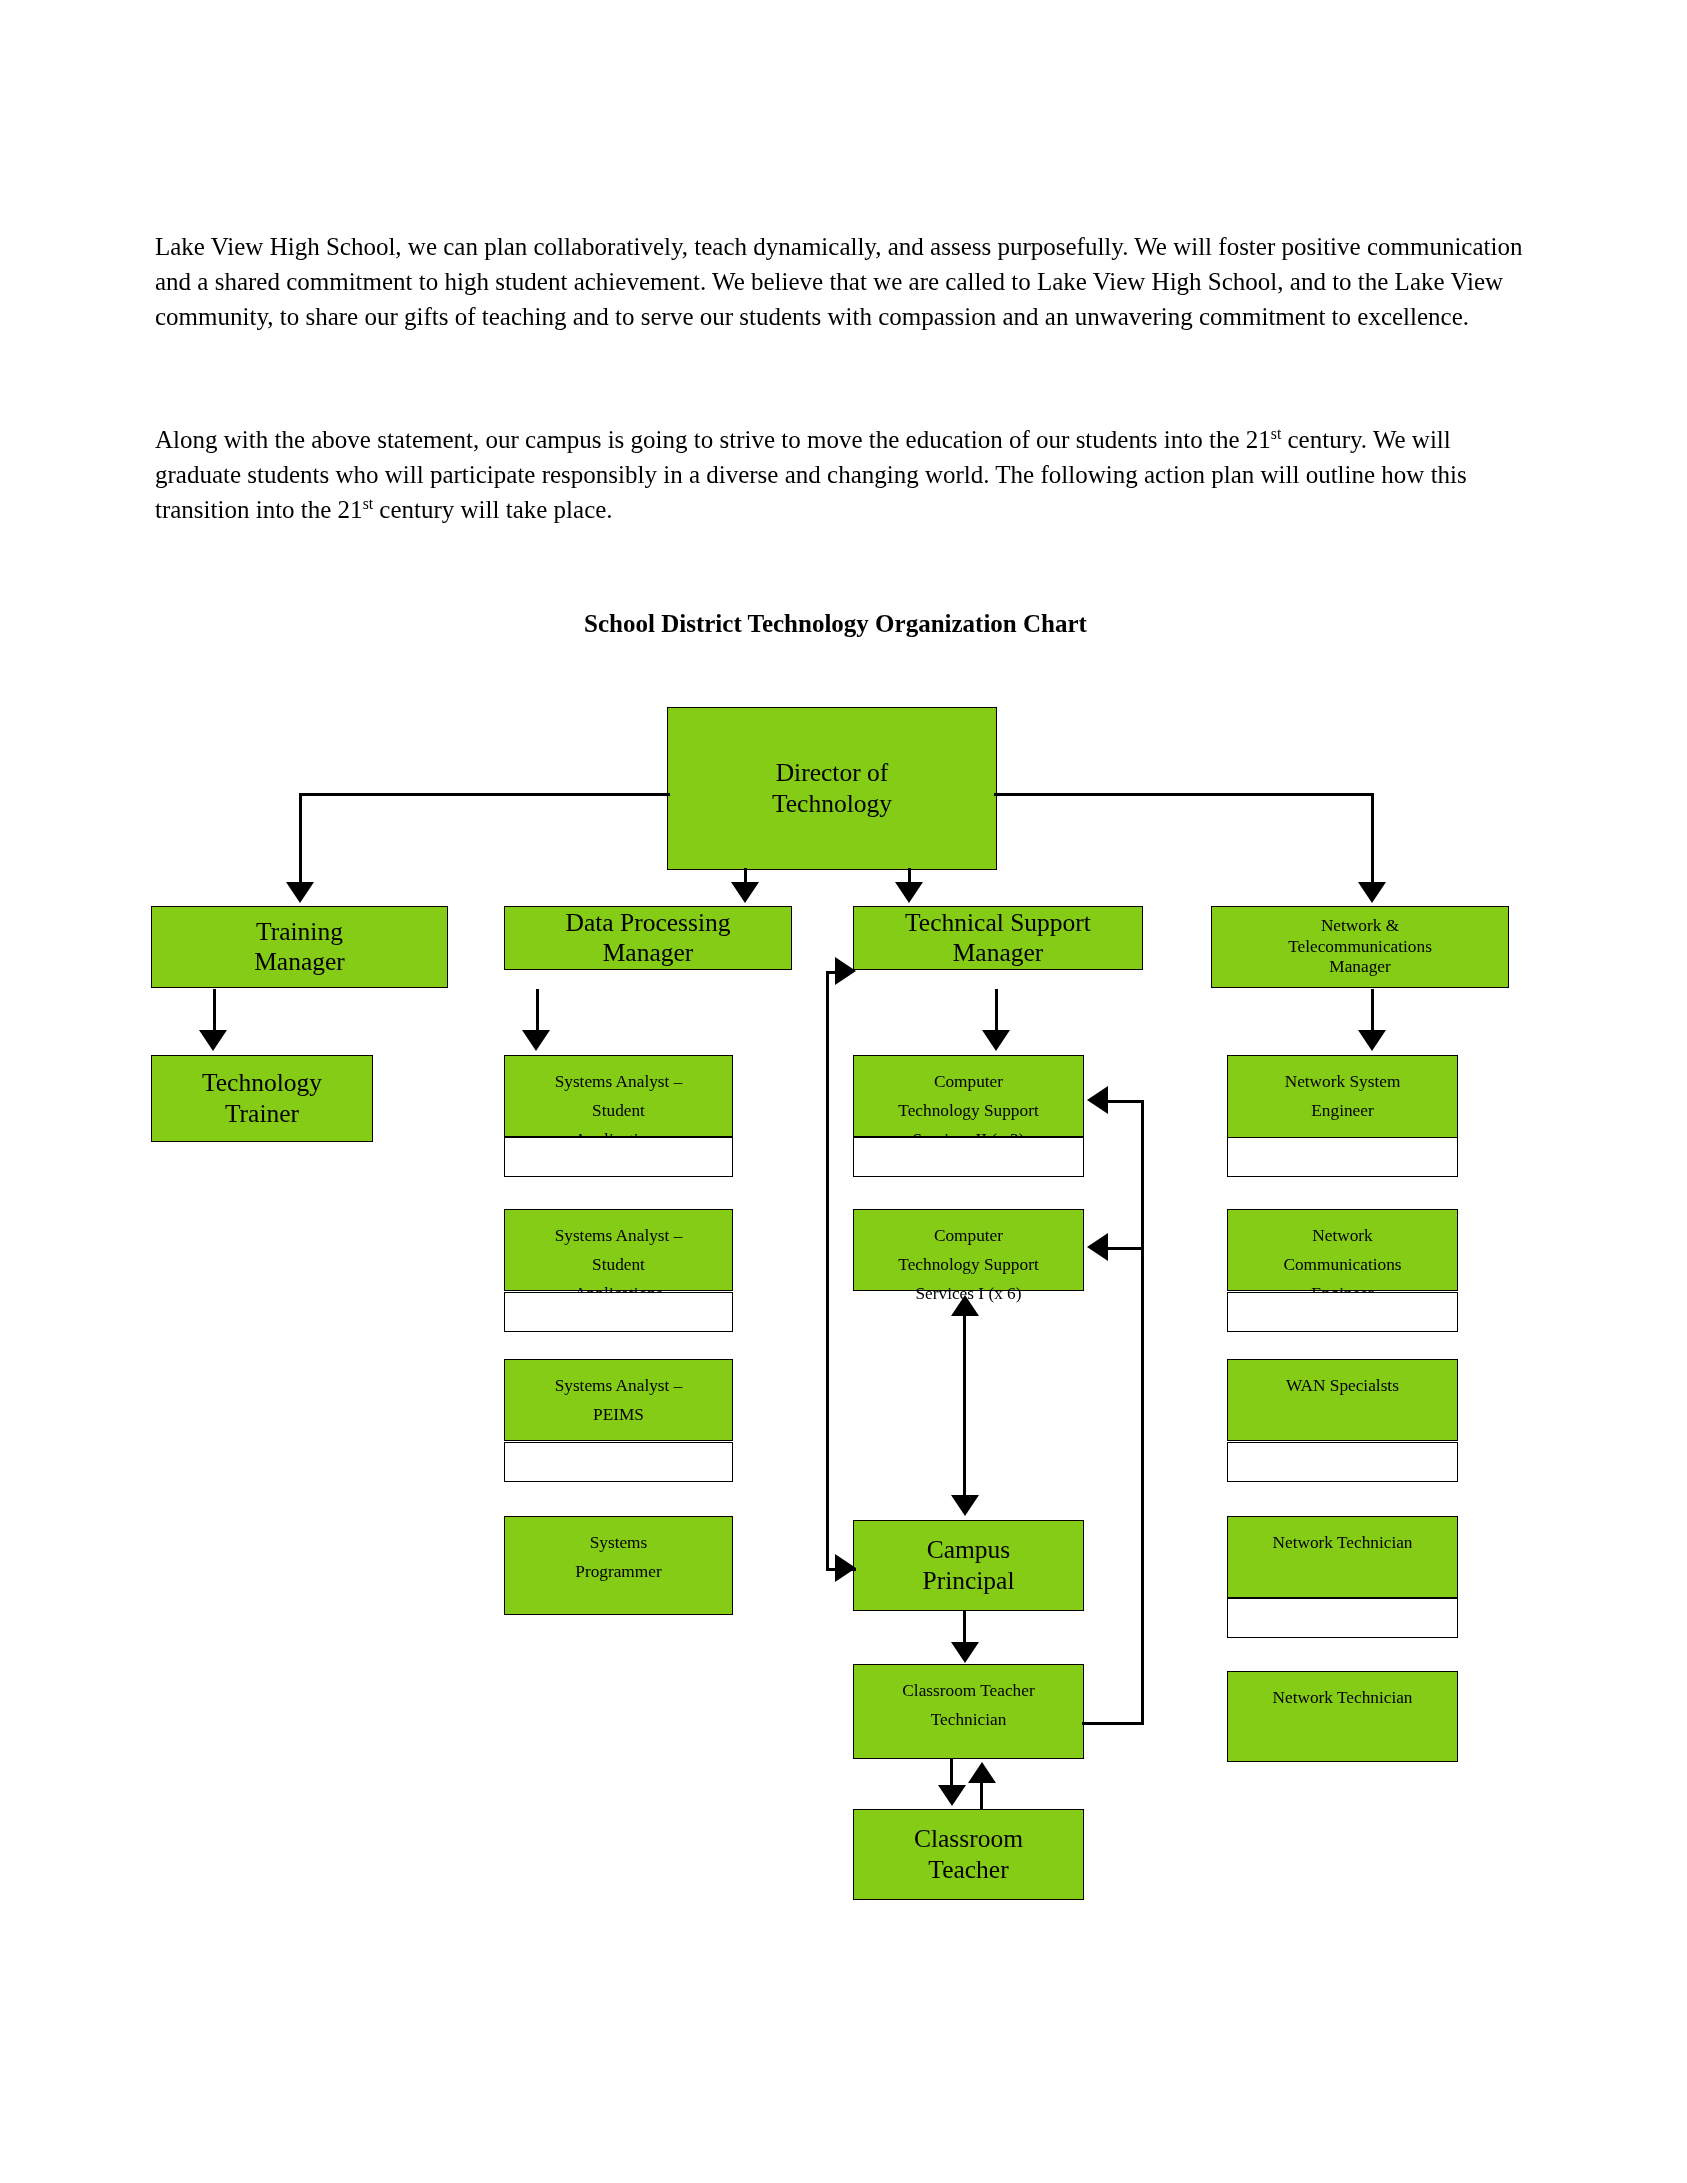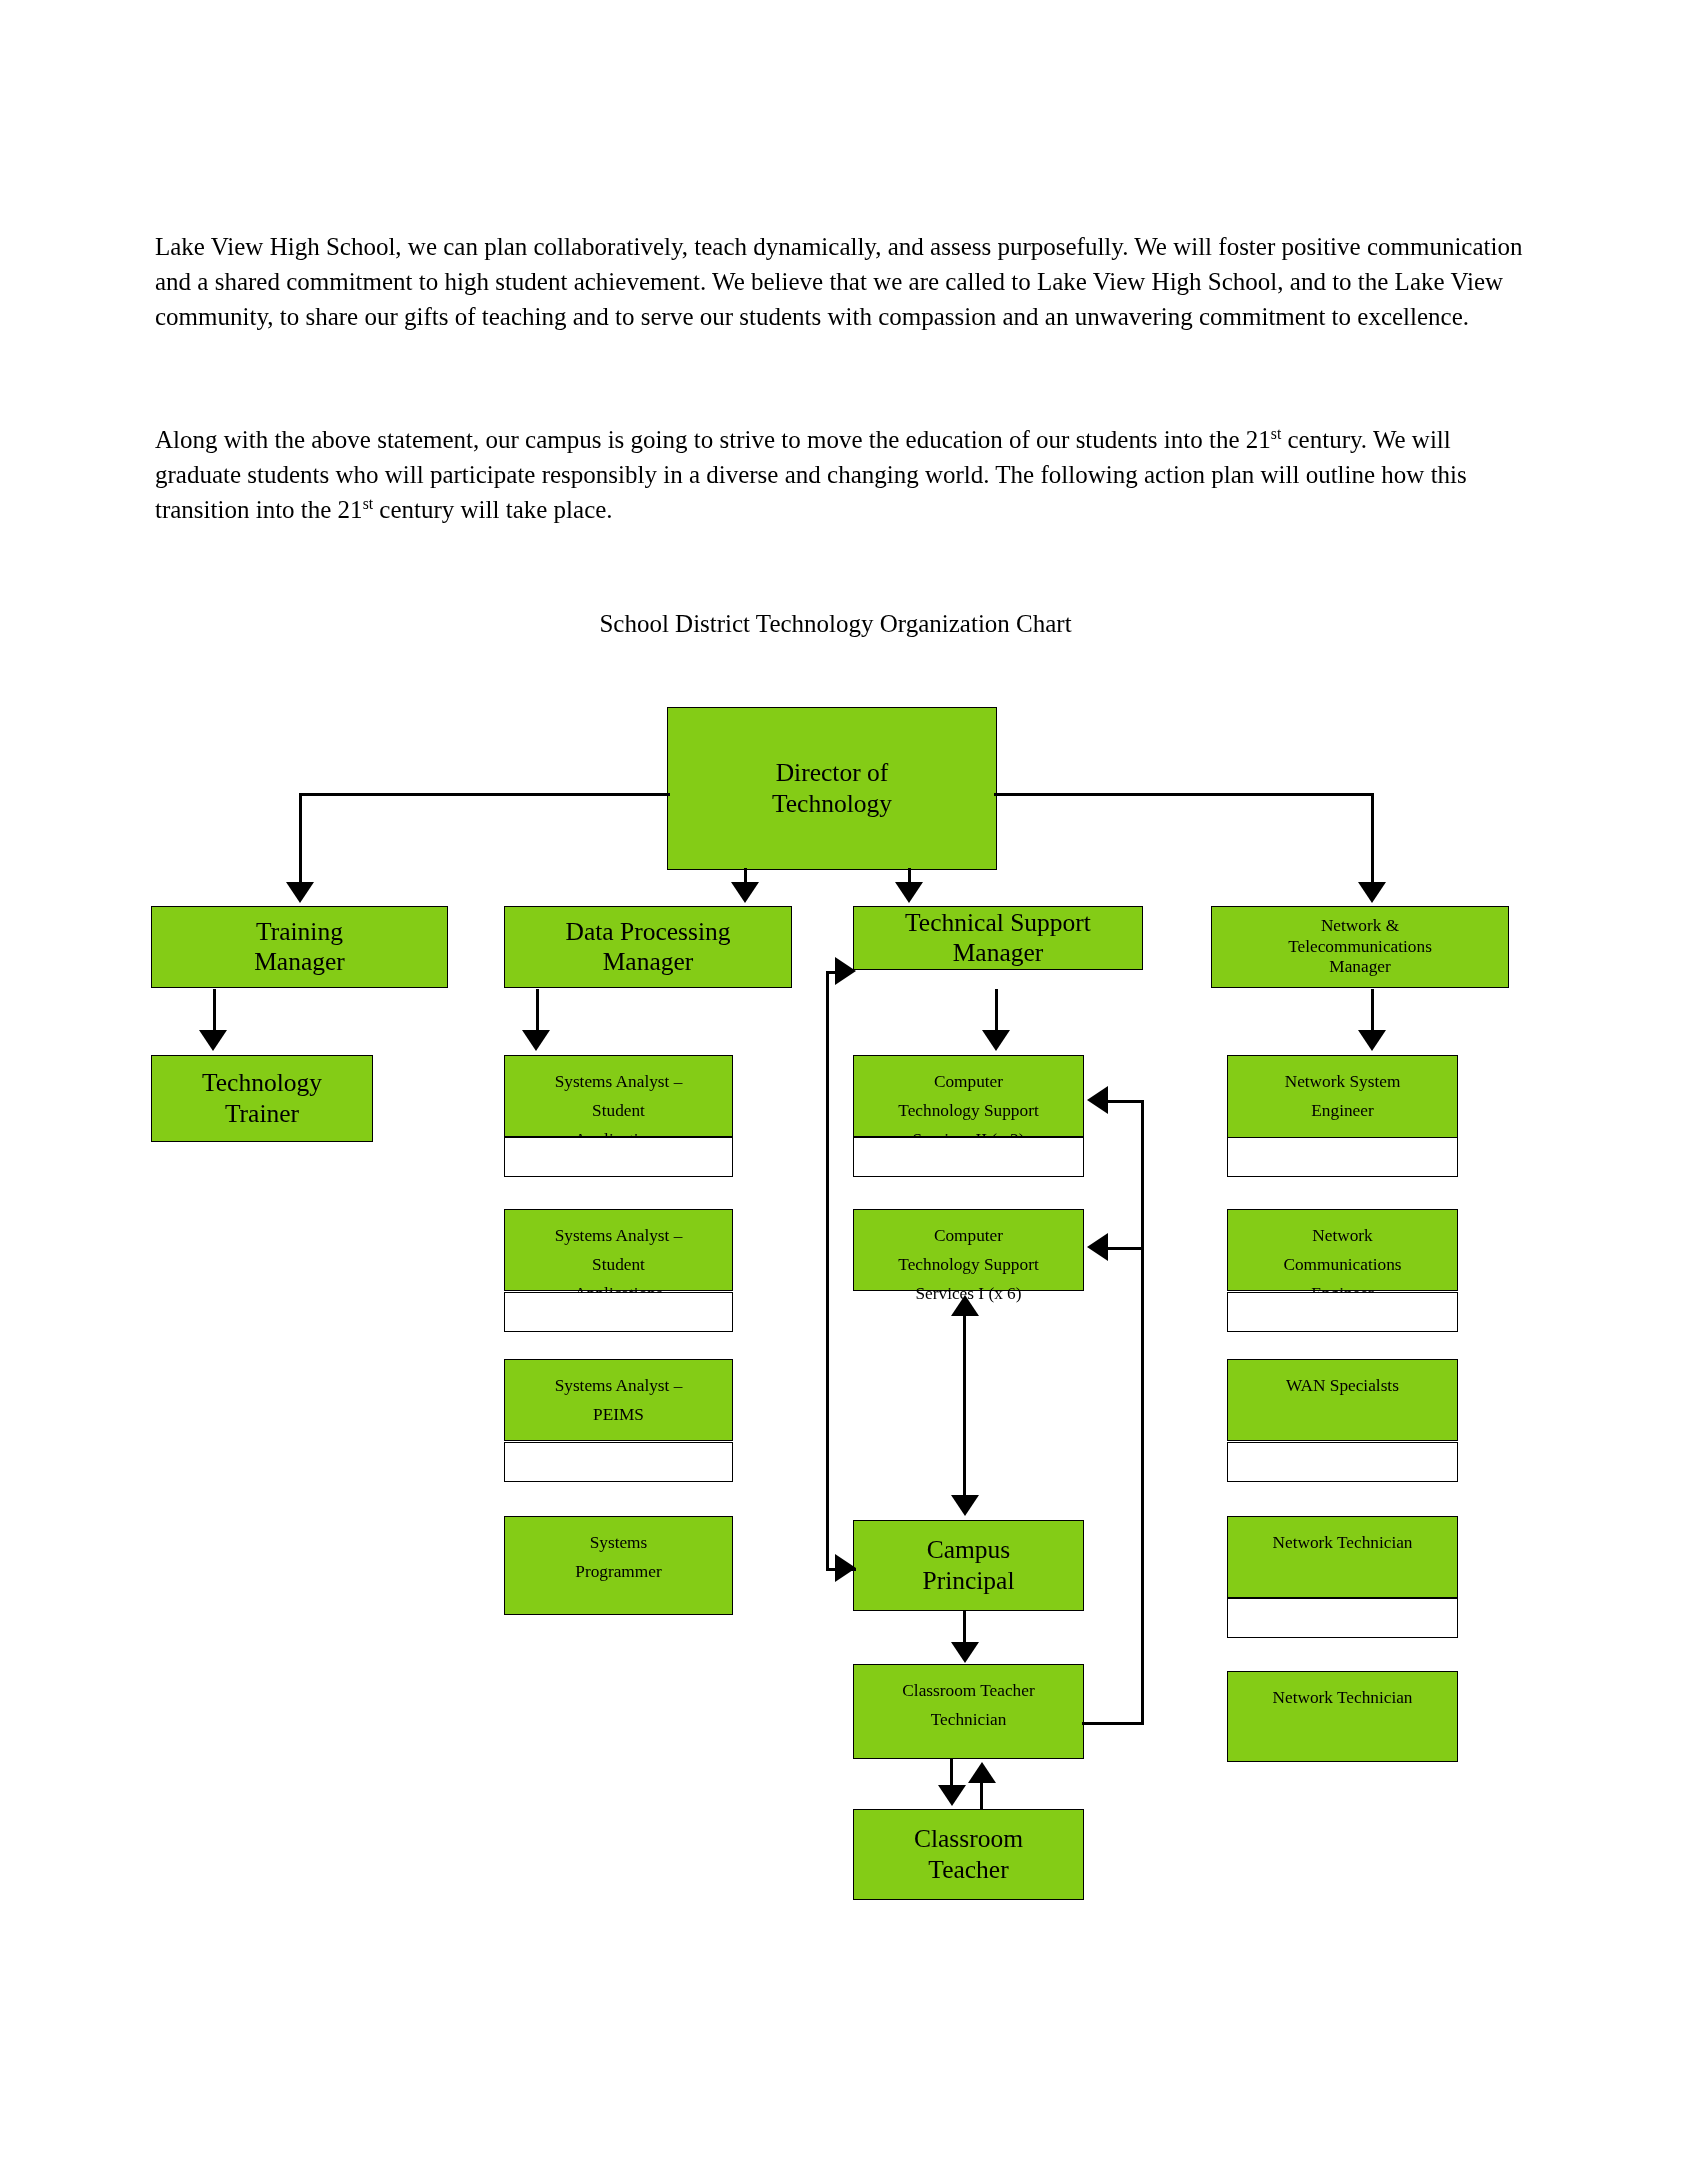--- a/index.html
+++ b/index.html
@@ -19,21 +19,21 @@
   .para{
     position:absolute;left:155px;width:1378px;
     font-size:25px;line-height:35px;text-align:left;
   }
   #para1{top:229px;}
   #para2{top:422px;}
   .sup{font-size:15.7px;vertical-align:super;line-height:0;}
 
   .chart-title{
     position:absolute;left:0;right:16px;top:610px;
-    text-align:center;font-weight:normal;font-size:25px;
+    text-align:center;font-weight:bold;font-size:25px;
   }
 
   
   .chart{position:absolute;left:0;top:0;width:1687px;height:2183px;}
   .node{
     position:absolute;box-sizing:border-box;
     border:1.6px solid #000;background:#84cc16;
     display:flex;align-items:center;justify-content:center;
     text-align:center;line-height:1.18;
   }
@@ -87,21 +87,21 @@
     <div class="ln v" style="left:908px;top:868px;height:14px;"></div>
     <div class="arw down" style="left:895px;top:882px;"></div>
 
     <div class="node f-big" style="left:151px;top:906px;width:297px;height:82px;">
       <span>
           <span>Training</span>
       <span>Manager</span>
         </span>
     </div>
 
-    <div class="node f-big" style="left:504px;top:906px;width:288px;height:82px;">
+    <div class="node f-big" style="left:504px;top:906px;width:288px;height:64px;">
       <span>
           <span>Data Processing</span>
       <span>Manager</span>
         </span>
     </div>
 
     <div class="node f-big" style="left:853px;top:906px;width:290px;height:64px;">
       <span>
           <span>Technical Support</span>
       <span>Manager</span>

